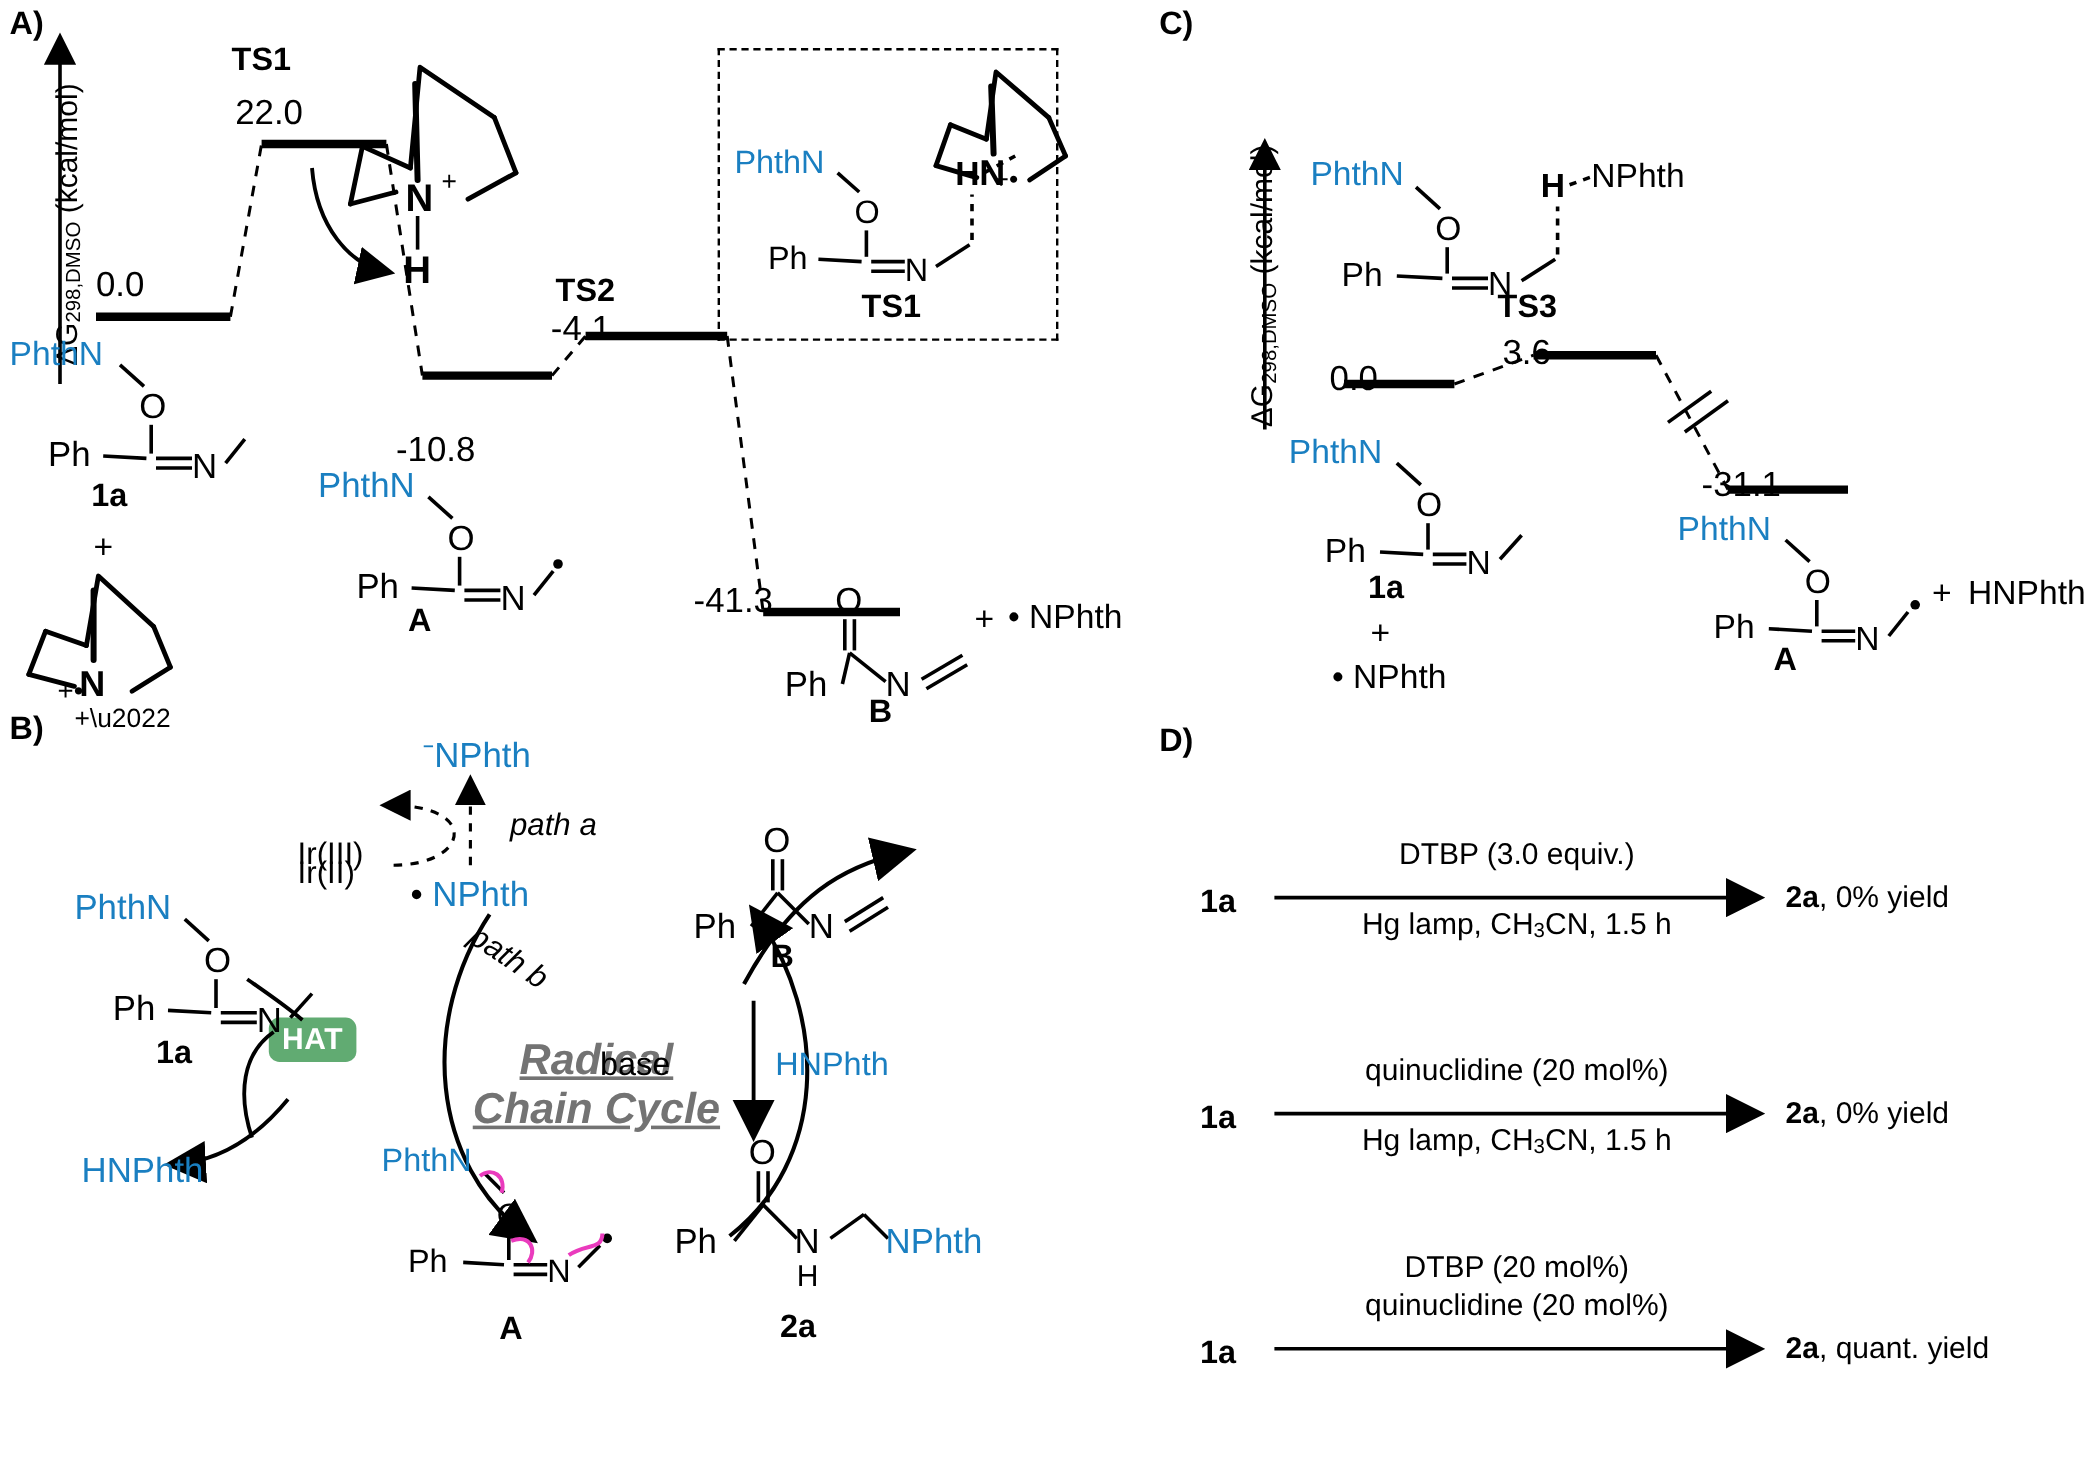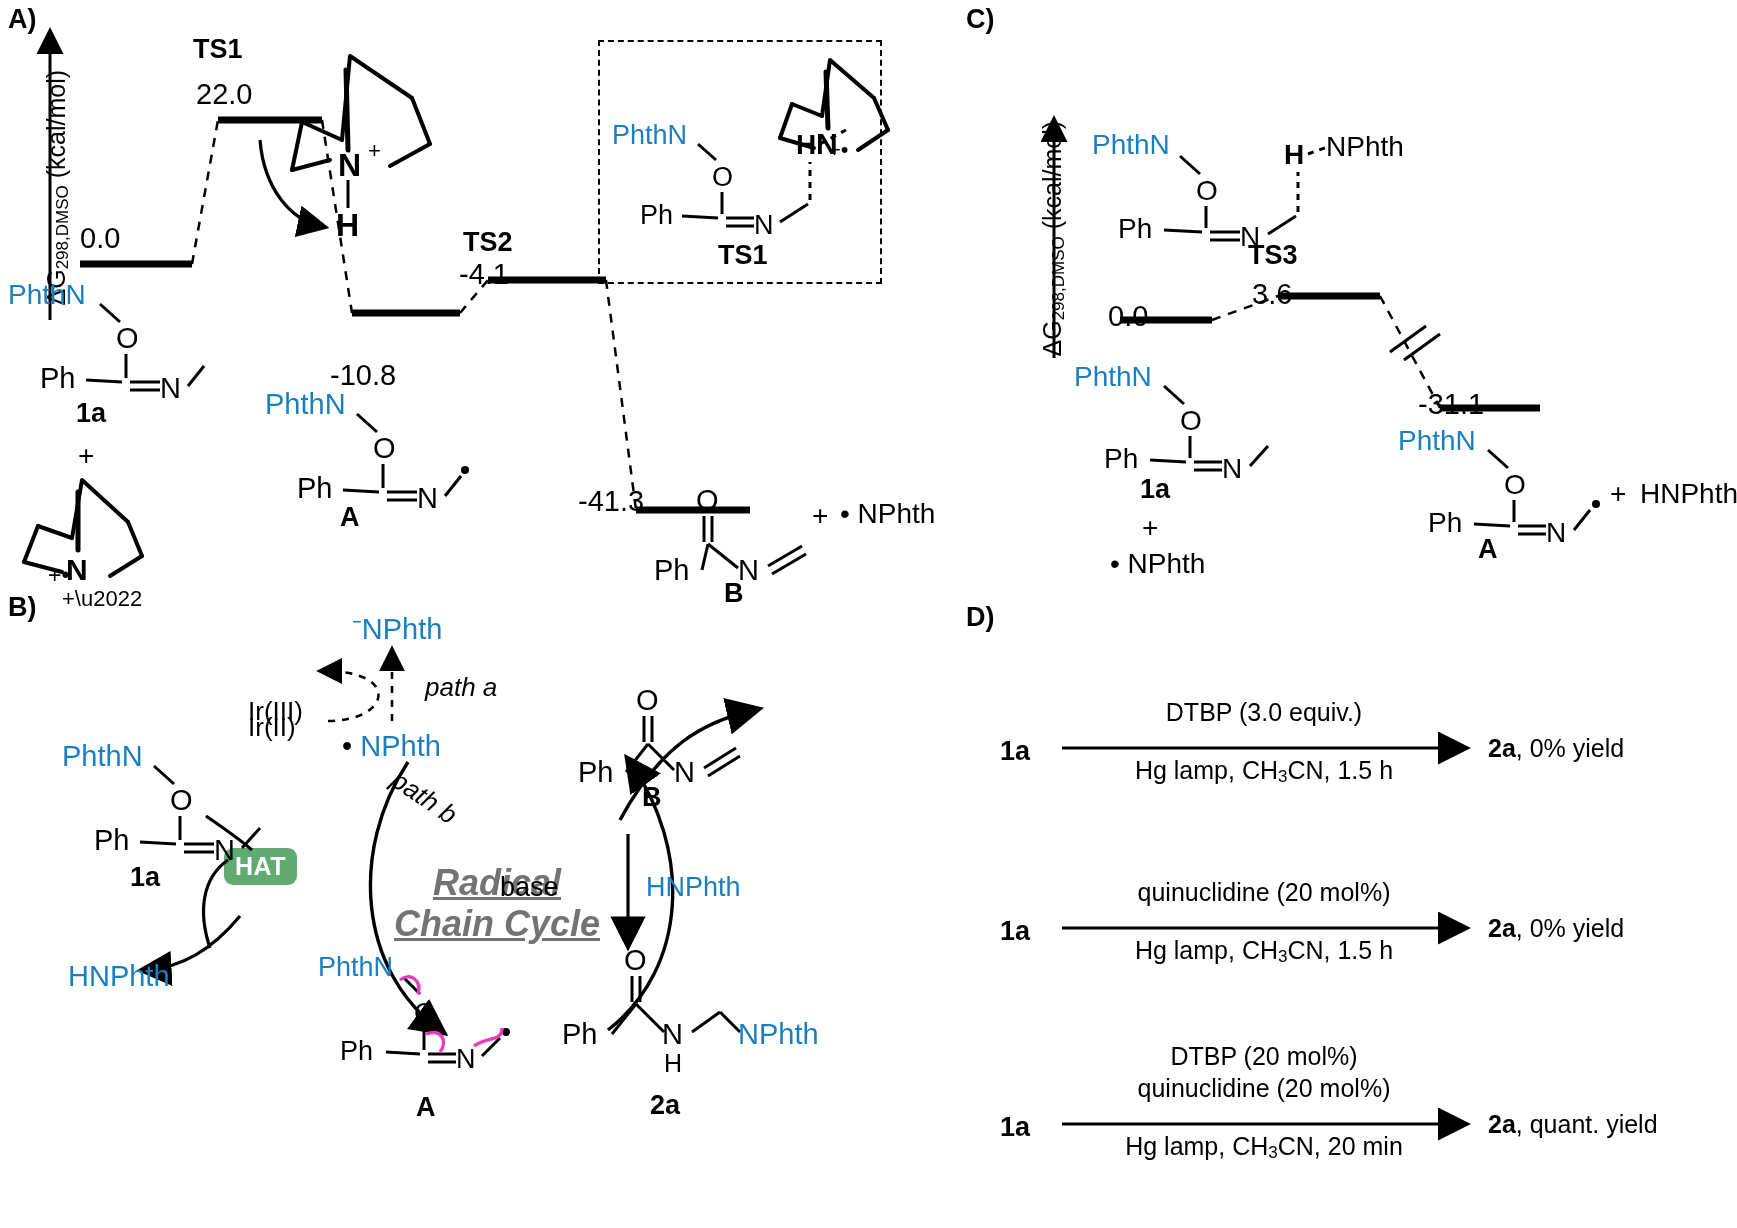--- a/index.html
+++ b/index.html
@@ -436,21 +436,18 @@
     </div>
   </div>
 
   <div class="abs" style="left:1000px;top:1040px;width:720px;height:130px;">
     <div class="abs cmp-lab" style="left:0px;top:72px;">1a</div>
     <div class="abs rxn-txt" style="left:64px;top:2px;width:400px;text-align:center;">DTBP (20 mol%)</div>
     <div class="abs rxn-txt" style="left:64px;top:34px;width:400px;text-align:center;">quinuclidine (20 mol%)</div>
     <svg class="abs" style="left:58px;top:74px;" width="420" height="20">
       <line x1="4" y1="10" x2="404" y2="10" stroke="#000" stroke-width="3" marker-end="url(#bArr)"></line>
     </svg>
-    <div class="abs rxn-txt" style="left:64px;top:92px;width:400px;text-align:center;">
-      <span>Hg lamp, CH</span><span class="small-sub">3</span><span>CN, 20 min</span>
-    </div>
     <div class="abs rxn-txt" style="left:488px;top:70px;">
       <span class="bold">2a</span><span>, quant. yield</span>
     </div>
   </div>
 
 </div>
 
 </body></html>

